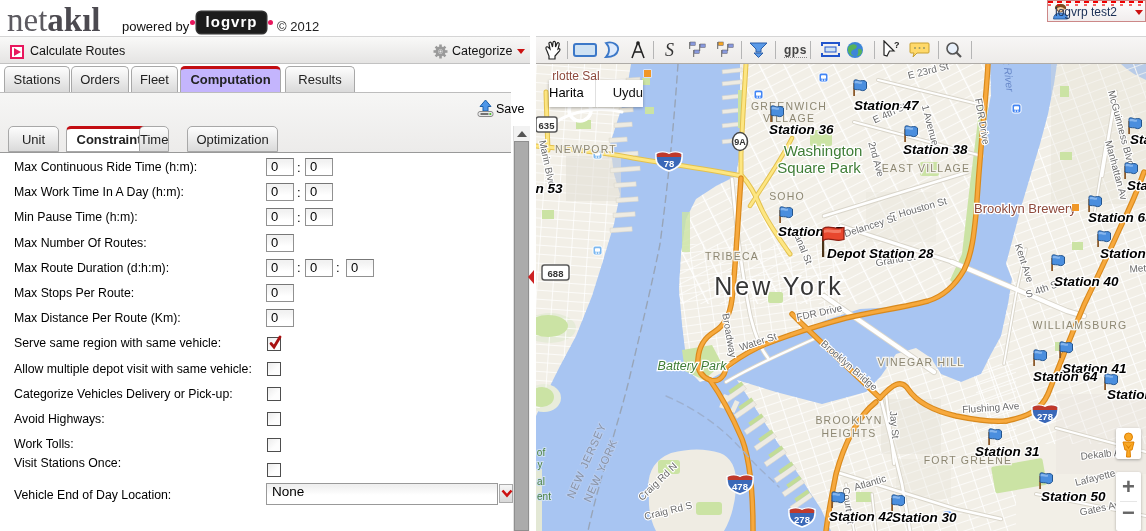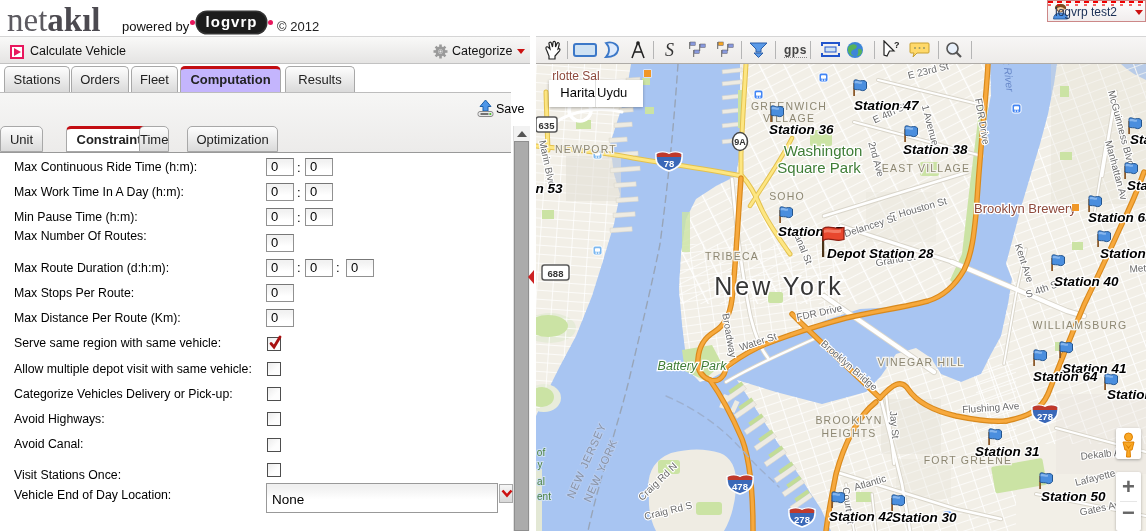--- a/index.html
+++ b/index.html
@@ -4,21 +4,21 @@
 *{margin:0;padding:0;box-sizing:border-box;}
 html,body{width:1146px;height:531px;overflow:hidden;background:#fff;
 font-family:"Liberation Sans",sans-serif;}
 .abs{position:absolute;}
 
 #logo{position:absolute;left:7px;top:2px;font-family:"Liberation Serif",serif;
 font-size:33px;color:#5c5a60;letter-spacing:0px;}
 #logo b{color:#4c4a50;}
 #pwr{position:absolute;left:122px;top:19px;font-size:13px;color:#111;}
 #lvlogo{position:absolute;left:197px;top:12px;width:69px;height:21px;background:#1c1c1c;
-border-radius:10px;color:#fff;font-weight:bold;font-size:15px;text-align:center;
+border-radius:4px;color:#fff;font-weight:bold;font-size:15px;text-align:center;
 line-height:20px;letter-spacing:1px;box-shadow:0 0 0 1.5px #333;}
 #lvlogo:before{content:"";position:absolute;left:-7px;top:8px;width:5px;height:5px;border-radius:3px;background:#e8175d;}
 #lvlogo:after{content:"";position:absolute;right:-7px;top:8px;width:5px;height:5px;border-radius:3px;background:#e8175d;}
 #cpy{position:absolute;left:277px;top:19px;font-size:13px;color:#222;}
 #userbox{position:absolute;left:1047px;top:0px;width:99px;height:22px;
 border:1px solid #cc8888;background:linear-gradient(#fdfdfd,#f1eded);
 font-size:12px;color:#1b2f55;}
 #userbox:before{content:"";position:absolute;left:0;top:0;width:100%;height:2px;
 background:repeating-linear-gradient(90deg,#e00 0 5px,#fdecec 5px 9px);}
 #userbox:after{content:"";position:absolute;left:0;top:3px;width:100%;height:2px;
@@ -52,41 +52,41 @@
 #savetx{position:absolute;left:496px;top:102px;font-size:12.5px;color:#000;}
 #stabline{position:absolute;left:0;top:152px;width:511px;height:1px;background:#999;}
 
 .lbl{position:absolute;left:14px;font-size:12.3px;color:#000;}
 .inp{position:absolute;width:28px;height:18px;border:1px solid #919191;border-top-color:#777;
 background:linear-gradient(#f2f2f2 15%,#fff 70%);font-size:13px;color:#000;
 padding-left:4px;line-height:16px;}
 .col{position:absolute;font-size:13px;color:#000;}
 .cb{position:absolute;width:14px;height:14px;border:1.5px solid #4e4e4e;
 background:linear-gradient(135deg,#ececec,#fdfdfd 60%);}
-#sel{position:absolute;left:266px;top:483px;width:232px;height:30px;border:1px solid #999;
-background:linear-gradient(#f0f0f0 10%,#fff 55%);font-size:13.5px;color:#000;padding:8px 0 0 5px;}
+#sel{position:absolute;left:266px;top:483px;width:232px;height:22px;border:1px solid #999;
+background:linear-gradient(#f0f0f0 10%,#fff 55%);font-size:13.5px;color:#000;padding:0 0 0 5px;}
 #selbtn{position:absolute;left:499px;top:484px;width:14px;height:19px;
 background:linear-gradient(#f6f6f6,#d8d8d8);border:1px solid #aaa;}
 
 #sbar{position:absolute;left:513px;top:126px;width:17px;height:405px;background:#f2f2f2;border-left:1px solid #e0e0e0;}
 #sbthumb{position:absolute;left:514px;top:141px;width:15px;height:390px;background:#ababab;border:1px solid #8f8f8f;}
 #sbup{position:absolute;left:517px;top:131px;width:0;height:0;
 border-left:5px solid transparent;border-right:5px solid transparent;border-bottom:6px solid #555;}
 #redcoll{position:absolute;left:528px;top:270px;width:0;height:0;
 border-top:7px solid transparent;border-bottom:7px solid transparent;border-right:6px solid #cc2222;}
 
 #mtb{position:absolute;left:536px;top:36px;width:610px;height:28px;
 background:linear-gradient(#f7f6f5,#edebe9);border-top:1px solid #d5d5d5;border-bottom:1px solid #aeaba7;}
 .mdiv{position:absolute;top:41px;width:1px;height:18px;background:#b5b5b5;}
 
 #map{position:absolute;left:536px;top:64px;width:610px;height:467px;}
 #maptype{position:absolute;left:549px;top:80px;width:94px;height:27px;background:#fff;
 box-shadow:0 1px 3px rgba(0,0,0,.3);font-size:13px;color:#000;}
-#maptype .h{position:absolute;left:0;top:0;width:47px;height:27px;line-height:26px;text-align:right;border-right:1px solid #e0e0e0;}
-#maptype .u{position:absolute;left:48px;top:0;width:46px;height:27px;line-height:26px;text-align:left;color:#111;}
+#maptype .h{position:absolute;left:0;top:0;width:47px;height:27px;line-height:26px;text-align:left;border-right:1px solid #e0e0e0;}
+#maptype .u{position:absolute;left:48px;top:0;width:46px;height:27px;line-height:26px;text-align:right;color:#111;}
 #pegman{position:absolute;left:1116px;top:428px;width:25px;height:31px;background:#fff;border-radius:2px;box-shadow:0 1px 3px rgba(0,0,0,.3);}
 #zoomc{position:absolute;left:1116px;top:472px;width:25px;height:59px;background:#fff;border-radius:2px;box-shadow:0 1px 3px rgba(0,0,0,.3);}
 #zoomc .zp{position:absolute;left:0;top:3px;width:25px;height:24px;color:#666;font-size:22px;font-weight:bold;text-align:center;line-height:24px;}
 #zoomc .zm{position:absolute;left:0;top:31px;width:25px;height:24px;color:#666;font-size:22px;font-weight:bold;text-align:center;line-height:20px;}
 #zoomc .zd{position:absolute;left:4px;top:29px;width:17px;height:1px;background:#e6e6e6;}
 </style></head>
 <body>
 <div id="logo">net<b>akıl</b></div>
 <div id="pwr">powered by</div>
 <div id="lvlogo">logvrp</div>
@@ -95,21 +95,21 @@
  <svg class="abs" style="left:4px;top:2px" width="17" height="17" viewBox="0 0 17 17">
   <circle cx="8.5" cy="5.2" r="3.8" fill="#f3cfa4" stroke="#7a4a1e" stroke-width="0.8"></circle>
   <path d="M3,6.5 q-1,-5.5 5.5,-5.5 q6.5,0 5.5,5.5 q-2.5,-2.5 -5.5,-2.5 q-3,0 -5.5,2.5z" fill="#7b4a20"></path>
   <path d="M1.5,16 q0,-6 7,-6 q7,0 7,6z" fill="#4d8fe0" stroke="#1d4f90" stroke-width="0.8"></path>
  </svg>
  <span class="nm">logvrp test2</span>
     <span class="car"></span>
 </div>
 <div id="tbar"></div>
 <div id="playbox"></div>
-<div id="calcr">Calculate Vehicle</div>
+<div id="calcr">Calculate Routes</div>
 <svg id="opsg" class="abs" width="15" height="15" viewBox="0 0 15 15">
  <g fill="#9a9a9a">
       <circle cx="7.5" cy="7.5" r="5"></circle>
  <g stroke="#9a9a9a" stroke-width="2.6">
  <line x1="7.5" y1="0.5" x2="7.5" y2="14.5"></line>
         <line x1="0.5" y1="7.5" x2="14.5" y2="7.5"></line>
  <line x1="2.6" y1="2.6" x2="12.4" y2="12.4"></line>
         <line x1="12.4" y1="2.6" x2="2.6" y2="12.4"></line>
       </g>
  <circle cx="7.5" cy="7.5" r="2.2" fill="#e8e8e8"></circle>
@@ -125,38 +125,38 @@
 <div class="tab" style="left:285px;width:70px">Results</div>
 <div id="tabline"></div>
 <div id="saverow"></div>
 <svg class="abs" style="left:477px;top:99px" width="17" height="18" viewBox="0 0 17 18">
  <path d="M8.5,1 L14,7.5 L11,7.5 L11,12 L6,12 L6,7.5 L3,7.5 Z" fill="#4d96e8" stroke="#1c5fa8" stroke-width="1"></path>
  <rect x="1" y="12.5" width="15" height="5" rx="2" fill="#e9e9e9" stroke="#8a8a8a"></rect>
  <rect x="3.5" y="14.2" width="8" height="1.6" fill="#555"></rect>
  <circle cx="13.3" cy="15" r="1.1" fill="#44bb22"></circle>
 </svg>
 <div id="savetx">Save</div>
-<div class="stab" style="left:0;width:43px">Unit</div>
+<div class="stab" style="left:8px;width:51px">Unit</div>
 <div class="stab on" style="left:66px;width:86px">Constraint</div>
 <div class="stab" style="left:139px;width:30px">Time</div>
 <div class="stab" style="left:187px;width:91px">Optimization</div>
 <div id="stabline"></div>
 <div class="lbl" style="top:160px">Max Continuous Ride Time (h:m):</div>
 <div class="inp" style="left:266px;top:158px">0</div>
 <div class="col" style="left:297px;top:160px">:</div>
 <div class="inp" style="left:305px;top:158px">0</div>
 <div class="lbl" style="top:185px">Max Work Time In A Day (h:m):</div>
 <div class="inp" style="left:266px;top:183px">0</div>
 <div class="col" style="left:297px;top:185px">:</div>
 <div class="inp" style="left:305px;top:183px">0</div>
 <div class="lbl" style="top:210px">Min Pause Time (h:m):</div>
 <div class="inp" style="left:266px;top:208px">0</div>
 <div class="col" style="left:297px;top:210px">:</div>
 <div class="inp" style="left:305px;top:208px">0</div>
-<div class="lbl" style="top:229px">Max Number Of Routes:</div>
+<div class="lbl" style="top:236px">Max Number Of Routes:</div>
 <div class="inp" style="left:266px;top:234px">0</div>
 <div class="lbl" style="top:261px">Max Route Duration (d:h:m):</div>
 <div class="inp" style="left:266px;top:259px">0</div>
 <div class="col" style="left:297px;top:260px">:</div>
 <div class="inp" style="left:305px;top:259px">0</div>
 <div class="col" style="left:336px;top:260px">:</div>
 <div class="inp" style="left:346px;top:259px">0</div>
 <div class="lbl" style="top:286px">Max Stops Per Route:</div>
 <div class="inp" style="left:266px;top:284px">0</div>
 <div class="lbl" style="top:311px">Max Distance Per Route (Km):</div>
@@ -166,23 +166,23 @@
     <svg width="16" height="16" viewBox="0 0 16 16" style="position:absolute;left:0px;top:-3px;overflow:visible">
       <path d="M3,8.5 L6,12 L12,2" fill="none" stroke="#a81010" stroke-width="2.8" stroke-linecap="round"></path>
     </svg>
   </div>
 <div class="lbl" style="top:362px">Allow multiple depot visit with same vehicle:</div>
 <div class="cb" style="left:267px;top:362px"></div>
 <div class="lbl" style="top:387px">Categorize Vehicles Delivery or Pick-up:</div>
 <div class="cb" style="left:267px;top:387px"></div>
 <div class="lbl" style="top:412px">Avoid Highways:</div>
 <div class="cb" style="left:267px;top:412px"></div>
-<div class="lbl" style="top:437px">Avoid Canal:</div>
+<div class="lbl" style="top:437px">Work Tolls:</div>
 <div class="cb" style="left:267px;top:438px"></div>
-<div class="lbl" style="top:468px">Visit Stations Once:</div>
+<div class="lbl" style="top:456px">Visit Stations Once:</div>
 <div class="cb" style="left:267px;top:463px"></div>
 <div class="lbl" style="top:488px">Vehicle End of Day Location:</div>
 <div id="sel">None</div>
 <div id="selbtn">
     <svg width="12" height="10" viewBox="0 0 12 10" style="position:absolute;left:0.5px;top:4px">
       <path d="M1.5,1.5 L6,6.5 L10.5,1.5" fill="none" stroke="#cc1111" stroke-width="2.6"></path>
     </svg>
   </div>
 <div id="sbar"></div>
 <div id="sbthumb"></div>

